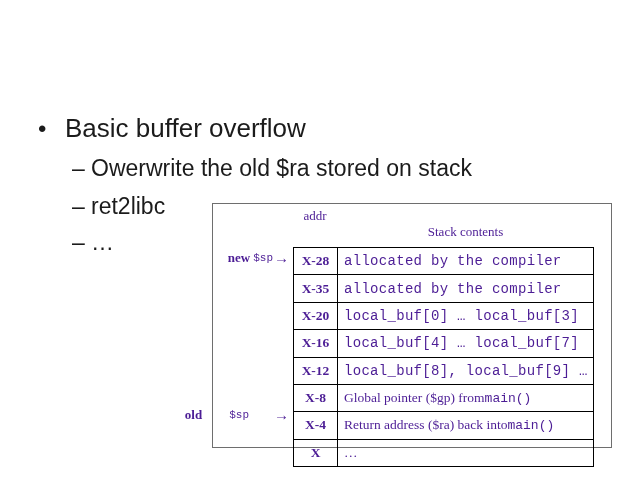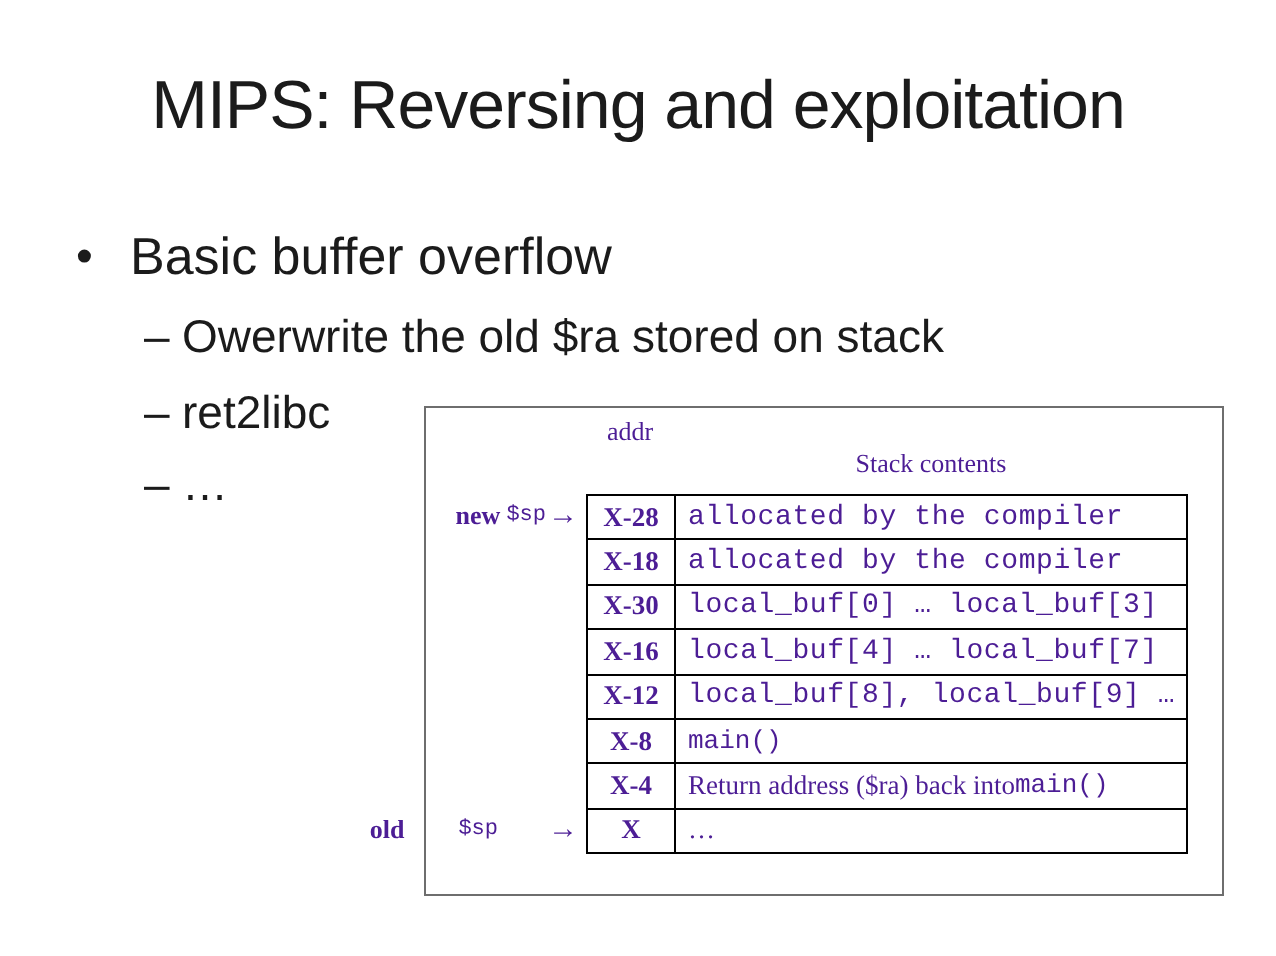--- a/index.html
+++ b/index.html
@@ -57,21 +57,21 @@
     display:flex;align-items:center;
     font-size:13px;
   }
   .sp-new{top:43px;}
   .sp-old{top:200px;gap:24px;}
   .sp-label .pfx{font-weight:600;margin-right:3px;}
   .sp-label .reg{font-family:"Liberation Mono","DejaVu Sans Mono",monospace;font-size:11px;}
   .sp-label .arrow{font-weight:700;font-size:15px;line-height:15px;margin-left:1px;}
 
   .stack-table{
-    position:absolute;left:80px;top:43px;width:301px;height:180px;
+    position:absolute;left:80px;top:43px;width:301px;height:220px;
     border:1px solid #000;
     display:flex;flex-direction:column;text-align:right;
   }
   .srow{
     flex:1 1 0;
     display:flex;
     border-bottom:1px solid #000;
     overflow:hidden;
   }
   .srow:last-child{border-bottom:none;}
@@ -99,21 +99,20 @@
   .c-val .inline-mono{
     font-family:"Liberation Mono","DejaVu Sans Mono",monospace;
     font-size:13px;
   }
 </style>
 </head>
 <body>
 
 <div class="slide">
 
-  <h1 class="title">MIPS: Reversing and exploitation</h1>
 
   <div class="bullet-l1">
     <span class="marker">•</span>
     <span>Basic buffer overflow</span>
   </div>
 
   <div class="bullet-l2 l2-0">
     <span class="marker">–</span>
     <span>Owerwrite the old $ra stored on stack</span>
   </div>
@@ -146,42 +145,43 @@
     </div>
 
     <div class="stack-table">
 
       <div class="srow">
         <div class="c-addr">X-28</div>
         <div class="c-val mono">allocated by the compiler</div>
       </div>
 
       <div class="srow">
-        <div class="c-addr">X-18</div>
+        <div class="c-addr">X-35</div>
         <div class="c-val mono">allocated by the compiler</div>
       </div>
 
       <div class="srow">
-        <div class="c-addr">X-30</div>
+        <div class="c-addr">X-20</div>
         <div class="c-val mono">local_buf[0] … local_buf[3]</div>
       </div>
 
       <div class="srow">
         <div class="c-addr">X-16</div>
         <div class="c-val mono">local_buf[4] … local_buf[7]</div>
       </div>
 
       <div class="srow">
         <div class="c-addr">X-12</div>
         <div class="c-val mono">local_buf[8], local_buf[9] …</div>
       </div>
 
       <div class="srow">
         <div class="c-addr">X-8</div>
         <div class="c-val serif">
+            <span>Global pointer ($gp) from </span>
             <span class="inline-mono">main()</span>
           </div>
       </div>
 
       <div class="srow">
         <div class="c-addr">X-4</div>
         <div class="c-val serif">
             <span>Return address ($ra) back into </span>
             <span class="inline-mono">main()</span>
           </div>

